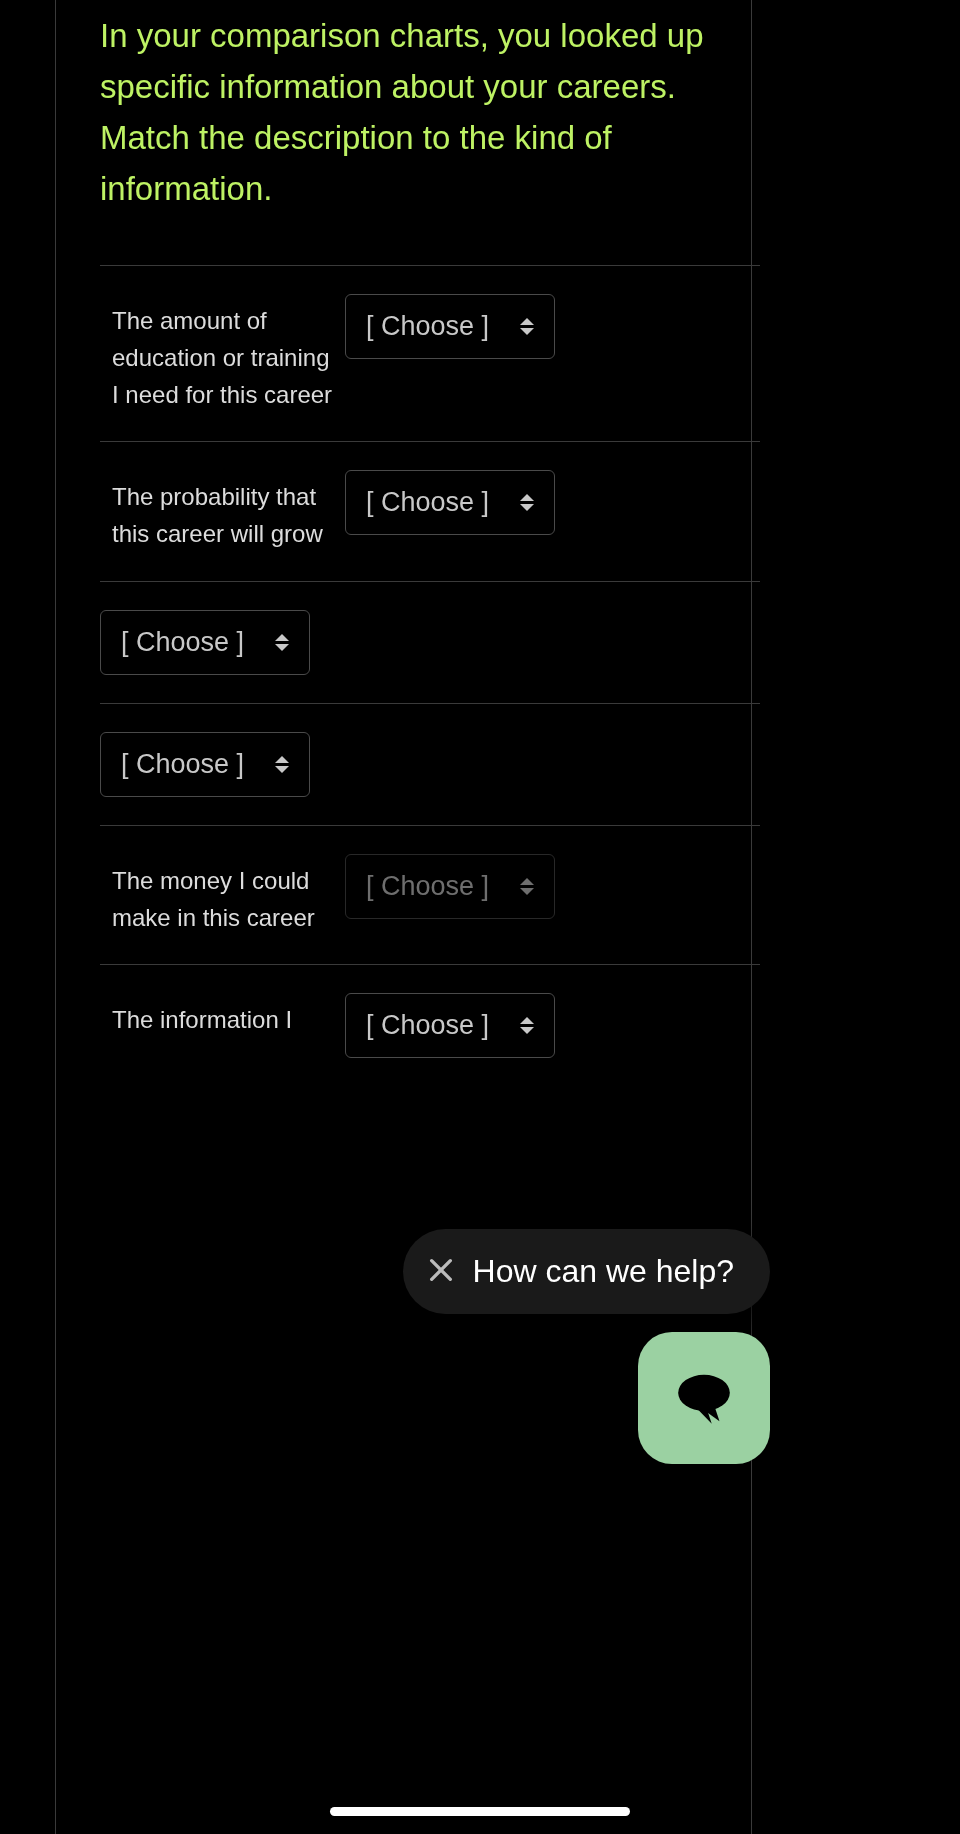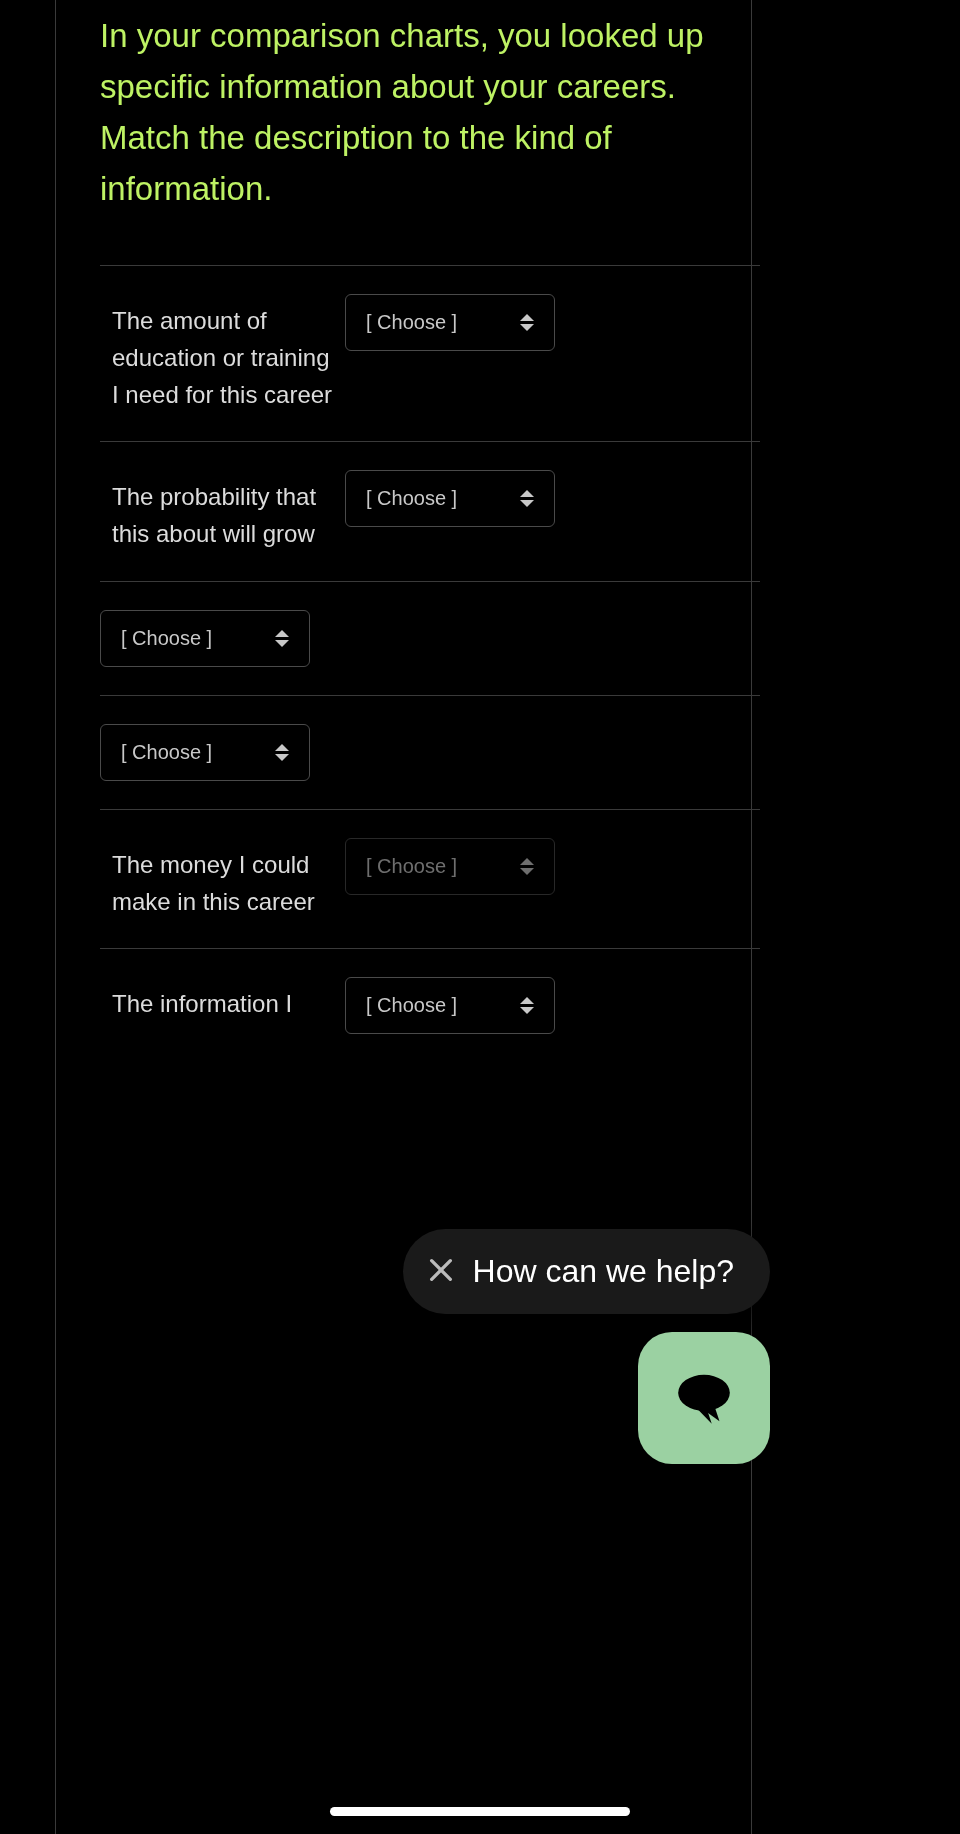--- a/index.html
+++ b/index.html
@@ -72,21 +72,21 @@
       align-items: center;
       justify-content: space-between;
       border: 1.5px solid #4a4a4a;
       border-radius: 6px;
       padding: 16px 20px;
       min-width: 210px;
       background: #000;
       cursor: pointer;
     }
     .select-text {
-      font-size: 20px;
+      font-size: 27px;
       color: #c8c8c8;
     }
     .select-chevron {
       margin-left: 20px;
       display: flex;
       flex-direction: column;
       align-items: center;
       gap: 1px;
     }
     .chev-up, .chev-down {
@@ -190,21 +190,21 @@
         <span class="select-chevron">
           <span class="chev-up"></span>
             <span class="chev-down"></span>
         </span>
       </div>
     </div>
   </div>
   <hr class="divider">
 
   <div class="match-row">
-    <div class="match-label">The probability that this about will grow</div>
+    <div class="match-label">The probability that this career will grow</div>
     <div class="select-wrapper">
       <div class="select-box">
         <span class="select-text">[ Choose ]</span>
         <span class="select-chevron">
           <span class="chev-up"></span>
             <span class="chev-down"></span>
         </span>
       </div>
     </div>
   </div>

